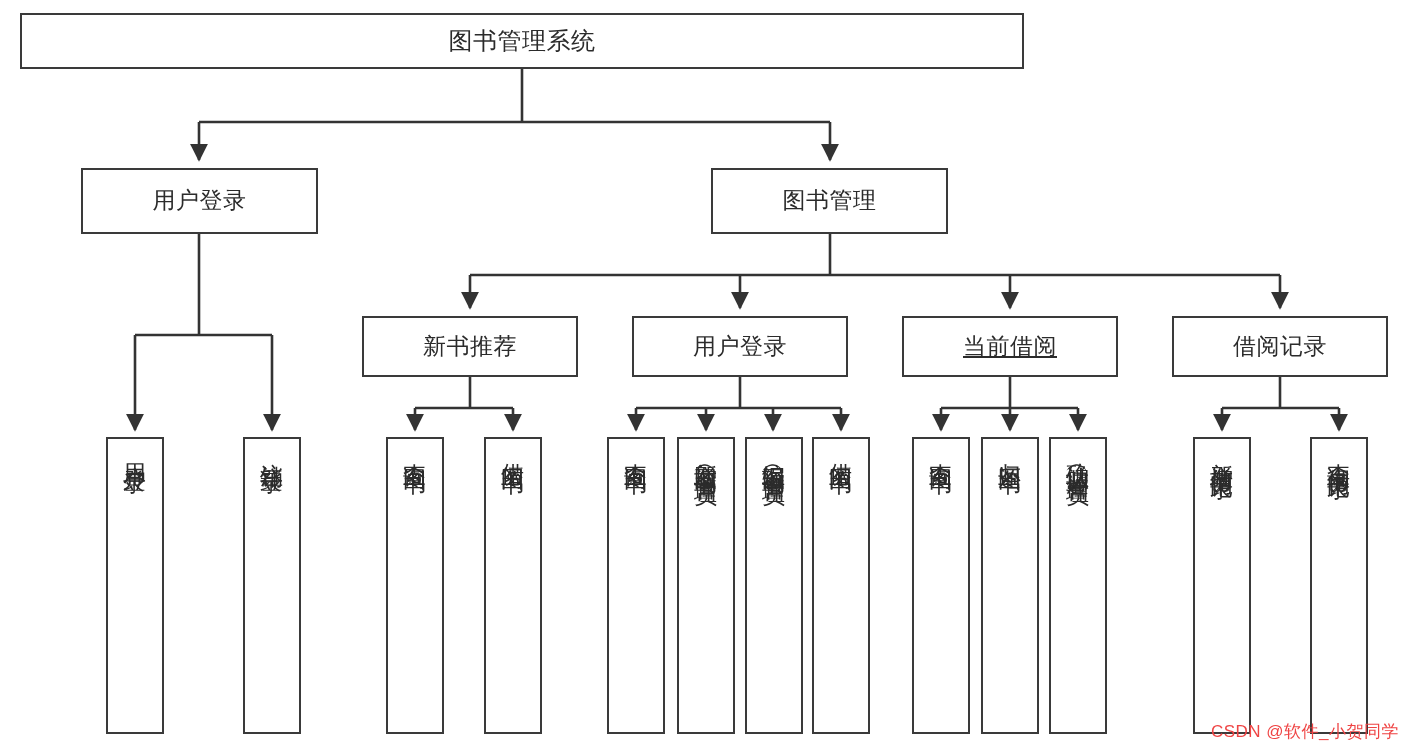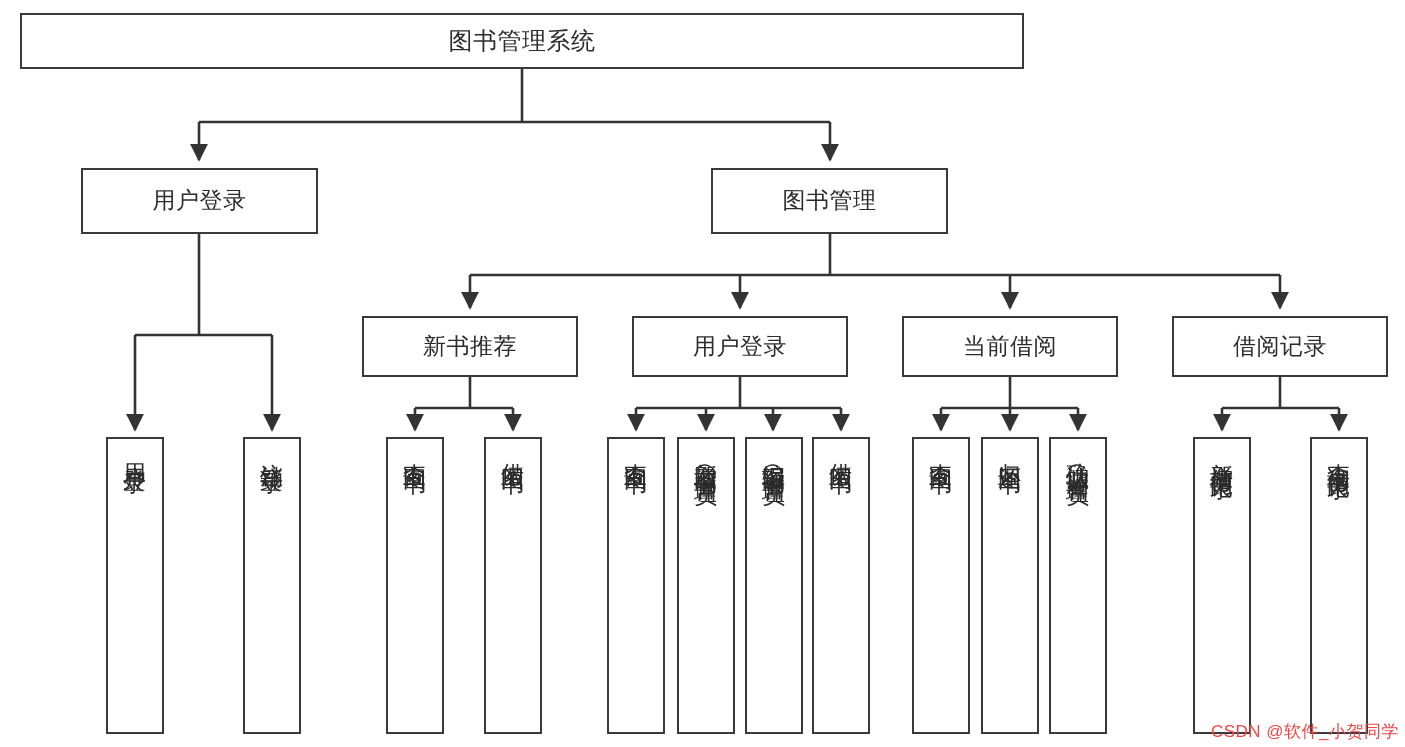--- a/index.html
+++ b/index.html
@@ -144,21 +144,21 @@
   </div>
 
   <div class="node horiz" style="left:362px; top:316px; width:216px; height:61px;">
     <span class="node-label">新书推荐</span>
   </div>
 
   <div class="node horiz" style="left:632px; top:316px; width:216px; height:61px;">
     <span class="node-label">用户登录</span>
   </div>
 
-  <div class="node horiz" style="left:902px; top:316px; width:216px; height:61px;">
+  <div class="node horiz" style="left:902px; top:316px; width:216px; height:61px;text-decoration:underline;">
     <span class="node-label">当前借阅</span>
   </div>
 
   <div class="node horiz" style="left:1172px; top:316px; width:216px; height:61px;align-items:center;">
     <span class="node-label">借阅记录</span>
   </div>
 
   <div class="node vert" style="left:106px; top:437px; width:58px; height:297px;">
     <span class="node-label">用户登录</span>
   </div>

